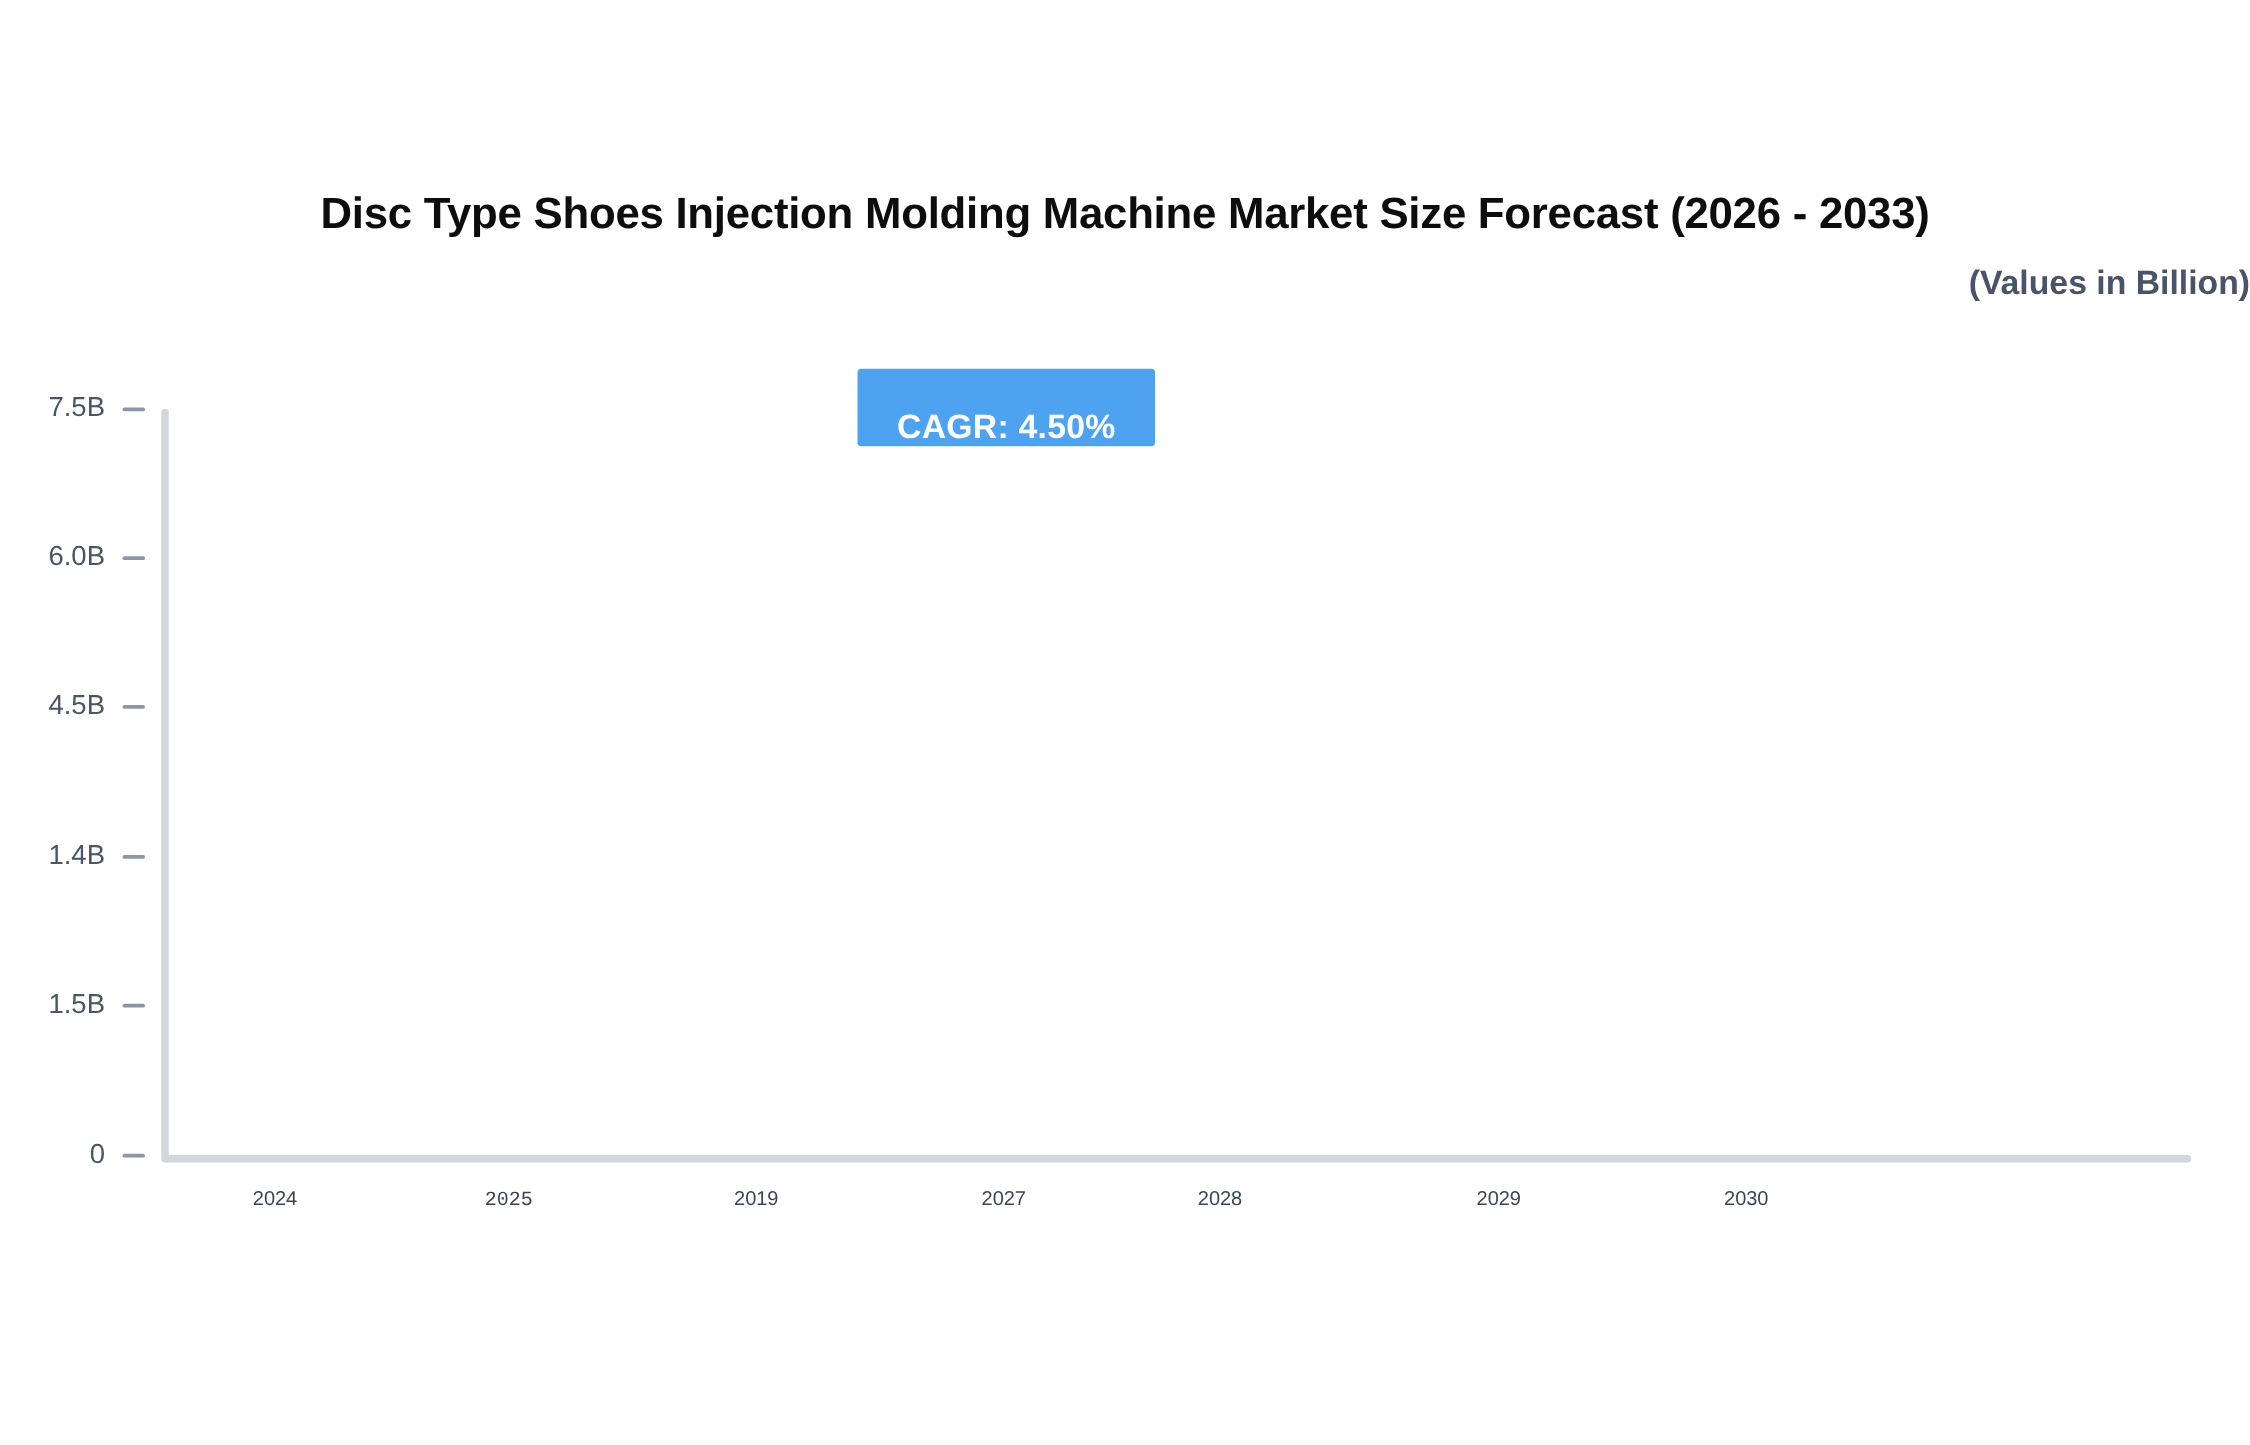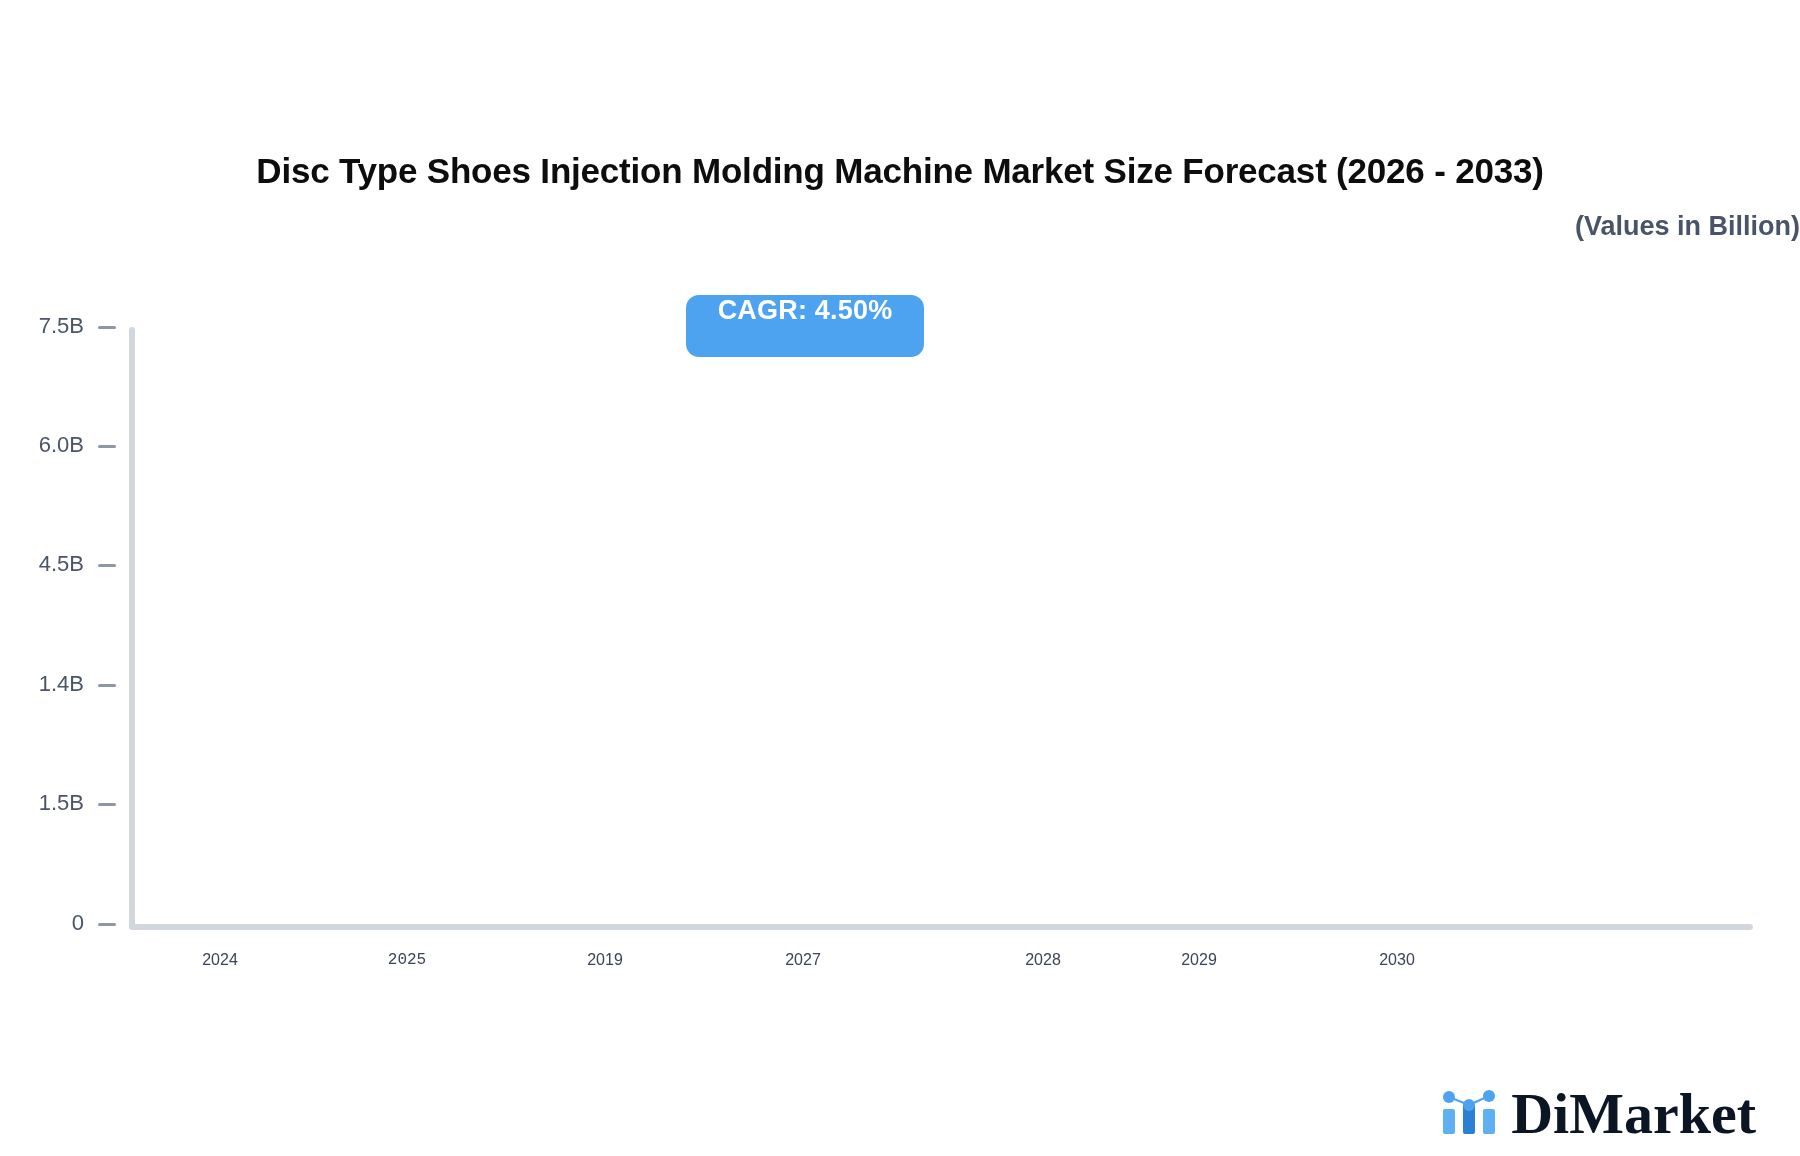--- a/index.html
+++ b/index.html
@@ -40,23 +40,23 @@
   }
 
   
   #cagr-badge {
     position: absolute;
     left: 686px;
     top: 256px;
     width: 238px;
     height: 62px;
     background: #4DA3F0;
-    border-radius: 13px;
+    border-radius: 3px;
     display: flex;
-    align-items: flex-start;
+    align-items: flex-end;
     justify-content: center;
     color: #ffffff;
     font-size: 27px;
     font-weight: bold;
     letter-spacing: 0.2px;
   }
 
   
   #plot {
     position: absolute;
@@ -215,34 +215,19 @@
     <div class="bar-group">
       
       
       
     </div>
 
     <div class="x-label" style="left:130px; width:180px;">2024</div>
     <div class="x-label" style="left:317px; width:180px;font-family:Liberation Mono, monospace;">2025</div>
     <div class="x-label" style="left:515px; width:180px;">2019</div>
     <div class="x-label" style="left:713px; width:180px;">2027</div>
-    <div class="x-label" style="left:953px; width:180px;">2028</div>
+    <div class="x-label" style="left:886px; width:180px;">2028</div>
     <div class="x-label" style="left:1109px; width:180px;">2029</div>
     <div class="x-label" style="left:1307px; width:180px;">2030</div>
   </div>
 
-  <div id="logo">
-    <span style="display:block;">
-      <svg width="56" height="48" viewBox="0 0 56 48" xmlns="http://www.w3.org/2000/svg">
-        <line x1="8" y1="9" x2="28" y2="17" stroke="#4DA3F0" stroke-width="2"></line>
-        <line x1="28" y1="17" x2="48" y2="8" stroke="#4DA3F0" stroke-width="2"></line>
-        <rect x="2" y="21" width="12" height="25" rx="2" fill="#5EB0F2"></rect>
-        <rect x="22" y="16" width="12" height="30" rx="2" fill="#2B7FD4"></rect>
-        <rect x="42" y="21" width="12" height="25" rx="2" fill="#5EB0F2"></rect>
-        <circle cx="8" cy="9" r="6" fill="#4DA3F0"></circle>
-        <circle cx="28" cy="17" r="6" fill="#4DA3F0"></circle>
-        <circle cx="48" cy="8" r="6" fill="#4DA3F0"></circle>
-      </svg>
-    </span>
-    <span id="logo-text">DiMarket</span>
-  </div>
 
 </div>
 
 </body></html>

